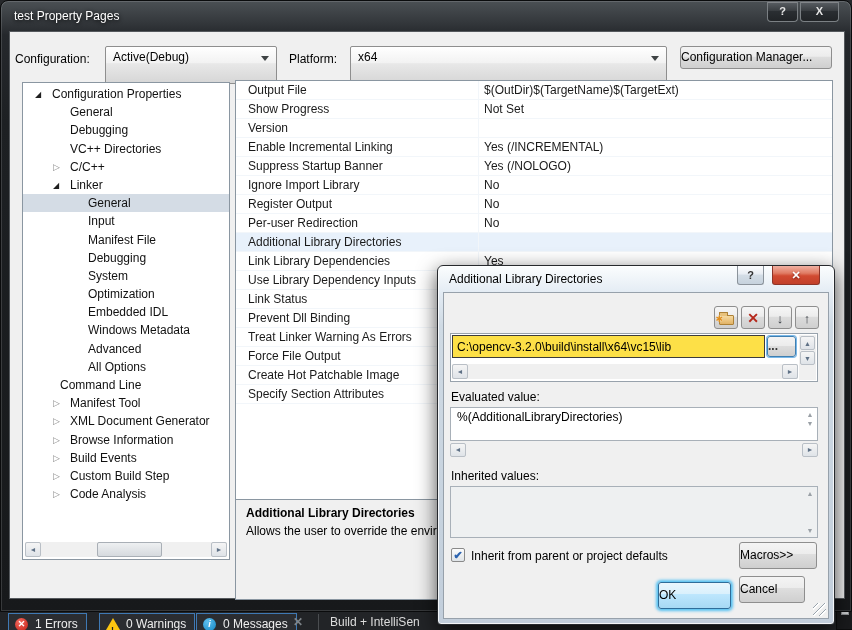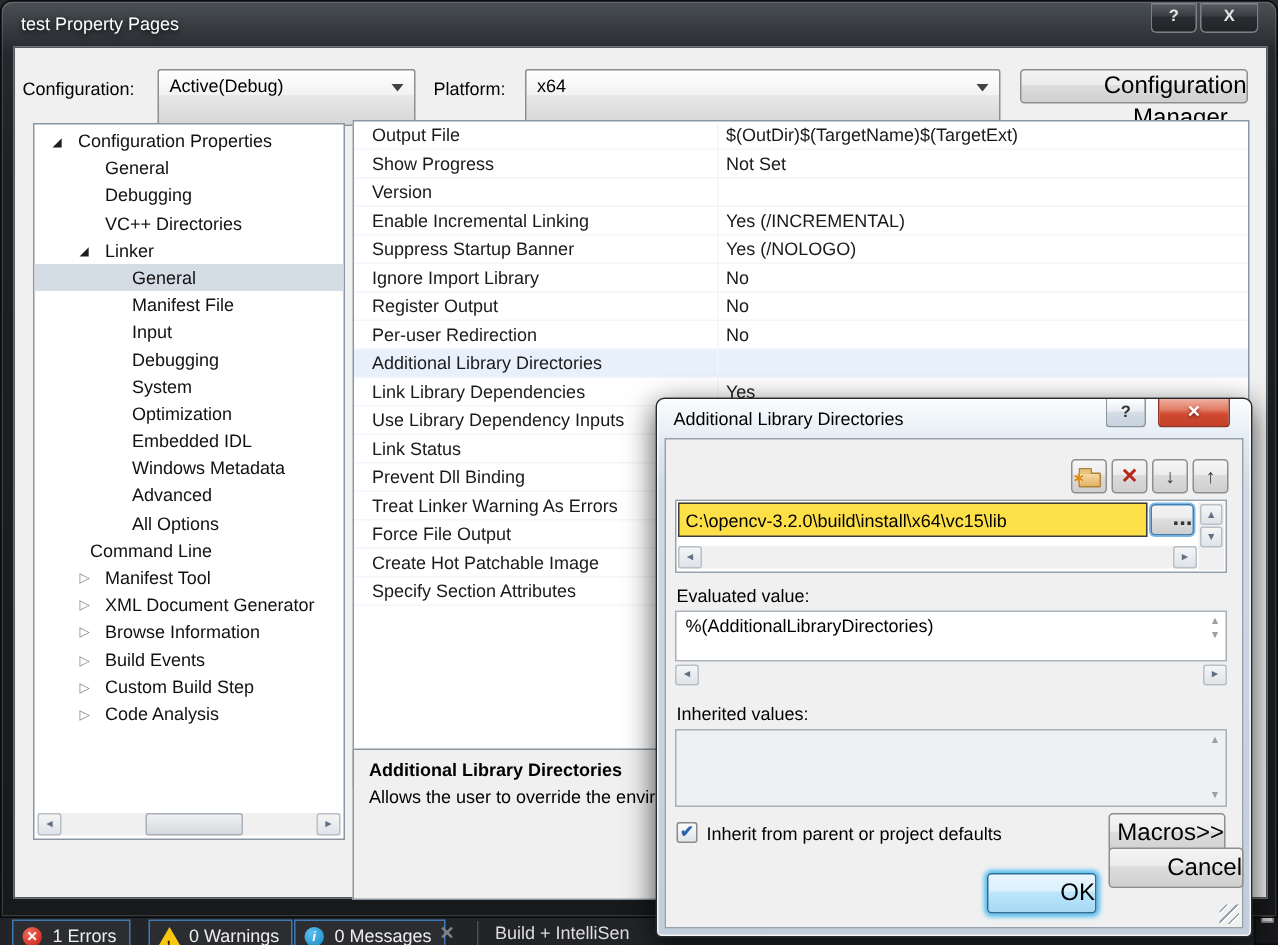--- a/index.html
+++ b/index.html
@@ -23,22 +23,22 @@
   #main-client{position:absolute;left:8px;top:30px;width:836px;height:568px;background:#f0f0f0;
     border:1px solid #55595d}
 
   
   .lbl{position:absolute;font-size:12px;color:#000}
   .combo{position:absolute;height:38px;border:1px solid #8e8e8e;border-radius:2px;
     background:linear-gradient(180deg,#fff,#f2f2f2 45%,#e8e8e8 46%,#d6d6d6);font-size:12px;color:#000;
     line-height:21px;padding-left:7px}
   .combo .dd{position:absolute;right:7px;top:9px;width:0;height:0;border-left:4px solid transparent;
     border-right:4px solid transparent;border-top:5px solid #3f4345}
-  .w7-btn{position:absolute;border:1px solid #8e8e8e;border-radius:3px;font-size:16px;color:#000;
-    background:linear-gradient(180deg,#f4f4f4,#ececec 45%,#dedede 46%,#cfcfcf);text-align:right}
+  .w7-btn{position:absolute;border:1px solid #8e8e8e;border-radius:3px;font-size:12px;color:#000;
+    background:linear-gradient(180deg,#f4f4f4,#ececec 45%,#dedede 46%,#cfcfcf);text-align:left}
 
   
   .panel{position:absolute;background:#fff;border:1px solid #8a96a1}
   #desc-panel{background:#f0f0f0;padding:6px 10px;overflow:hidden}
   #desc-title{font-size:12px;font-weight:bold;color:#000;margin-bottom:4px;white-space:nowrap}
   #desc-text{font-size:12px;color:#000;white-space:nowrap}
 
   
   #config-tree-items{position:absolute;left:0;top:2px;right:0}
   .tree-item{height:18.2px;line-height:18px;font-size:12px;color:#111;white-space:nowrap;overflow:hidden}
@@ -186,24 +186,25 @@
         <span class="dd"></span>
       </div>
       <div class="w7-btn" style="left:670px;top:14px;width:152px;height:23px;line-height:21px">Configuration Manager...</div>
 
       <div class="panel" style="left:12px;top:50px;width:208px;height:478px">
         <div id="config-tree-items">
             <div class="tree-item" style="padding-left: 12px;"><span class="tree-arrow">◢</span><span>Configuration Properties</span></div>
             <div class="tree-item" style="padding-left: 30px;"><span class="tree-arrow"></span><span>General</span></div>
             <div class="tree-item" style="padding-left: 30px;"><span class="tree-arrow"></span><span>Debugging</span></div>
             <div class="tree-item" style="padding-left: 30px;"><span class="tree-arrow"></span><span>VC++ Directories</span></div>
+            <div class="tree-item" style="padding-left: 30px;"><span class="tree-arrow hollow">▷</span><span>C/C++</span></div>
             <div class="tree-item" style="padding-left: 30px;"><span class="tree-arrow">◢</span><span>Linker</span></div>
             <div class="tree-item selected" style="padding-left: 48px;"><span class="tree-arrow"></span><span>General</span></div>
+            <div class="tree-item" style="padding-left: 48px;"><span class="tree-arrow"></span><span>Input</span></div>
             <div class="tree-item" style="padding-left: 48px;"><span class="tree-arrow"></span><span>Manifest File</span></div>
-            <div class="tree-item" style="padding-left: 48px;"><span class="tree-arrow"></span><span>Input</span></div>
             <div class="tree-item" style="padding-left: 48px;"><span class="tree-arrow"></span><span>Debugging</span></div>
             <div class="tree-item" style="padding-left: 48px;"><span class="tree-arrow"></span><span>System</span></div>
             <div class="tree-item" style="padding-left: 48px;"><span class="tree-arrow"></span><span>Optimization</span></div>
             <div class="tree-item" style="padding-left: 48px;"><span class="tree-arrow"></span><span>Embedded IDL</span></div>
             <div class="tree-item" style="padding-left: 48px;"><span class="tree-arrow"></span><span>Windows Metadata</span></div>
             <div class="tree-item" style="padding-left: 48px;"><span class="tree-arrow"></span><span>Advanced</span></div>
             <div class="tree-item" style="padding-left: 48px;"><span class="tree-arrow"></span><span>All Options</span></div>
             <div class="tree-item" style="padding-left: 20px;"><span class="tree-arrow"></span><span>Command Line</span></div>
             <div class="tree-item" style="padding-left: 30px;"><span class="tree-arrow hollow">▷</span><span>Manifest Tool</span></div>
             <div class="tree-item" style="padding-left: 30px;"><span class="tree-arrow hollow">▷</span><span>XML Document Generator</span></div>
@@ -353,18 +354,18 @@
         <span></span>
         <span class="mini-arrows" style="right:0;top:2px">▲</span>
         <span class="mini-arrows" style="right:0;bottom:2px">▼</span>
       </div>
 
       <div class="checkbox" style="left:7px;top:255px">✔</div>
       <span class="field-label" style="left:27px;top:256px">Inherit from parent or project defaults</span>
       <div class="w7-btn" style="left:295px;top:249px;width:78px;height:27px;line-height:25px">Macros&gt;&gt;</div>
 
       <div class="w7-btn" id="ok-btn" style="left:214px;top:289px;width:73px;height:27px;line-height:25px">OK</div>
-      <div class="w7-btn" style="left:295px;top:272px;width:90px;height:27px;line-height:25px">Cancel</div>
+      <div class="w7-btn" style="left:295px;top:283px;width:66px;height:27px;line-height:25px">Cancel</div>
 
       <div id="resize-grip"></div>
     </div>
   </div>
 </div>
 
 </body></html>

